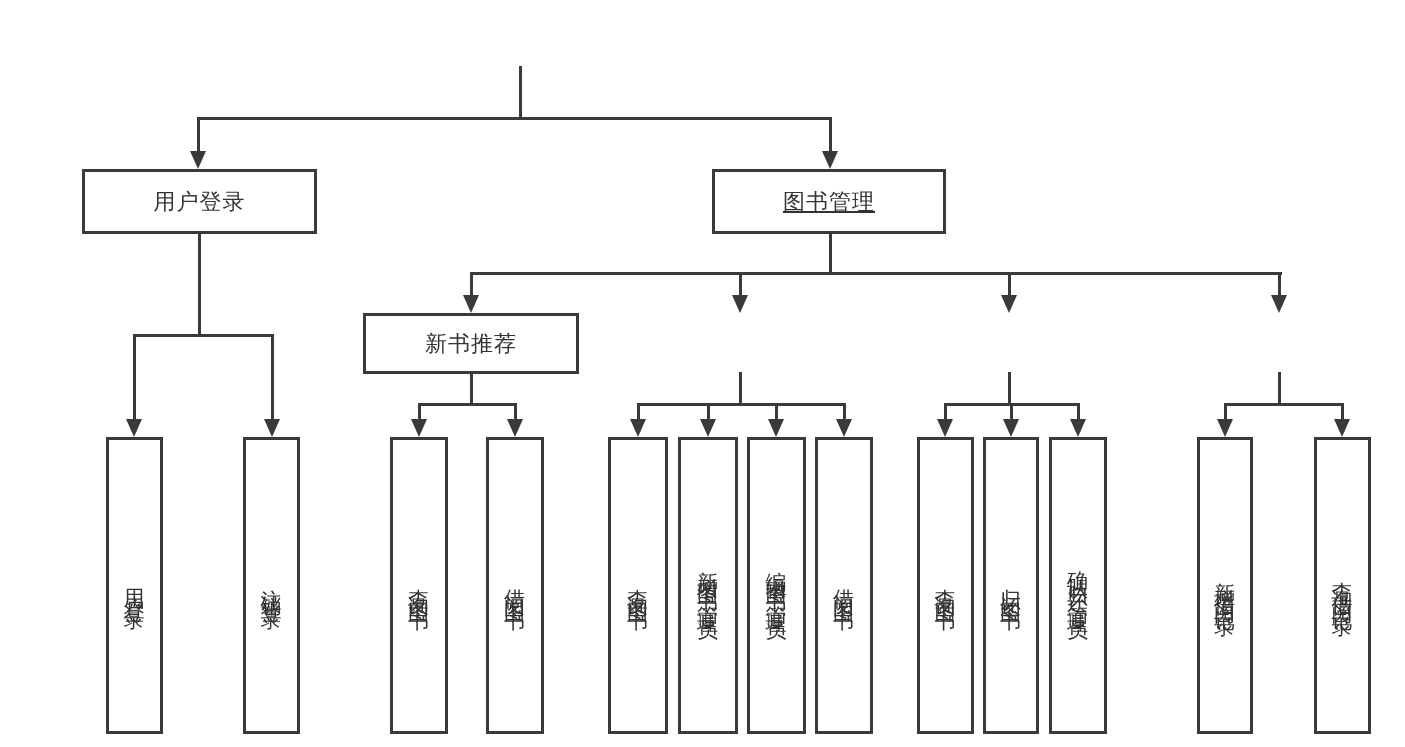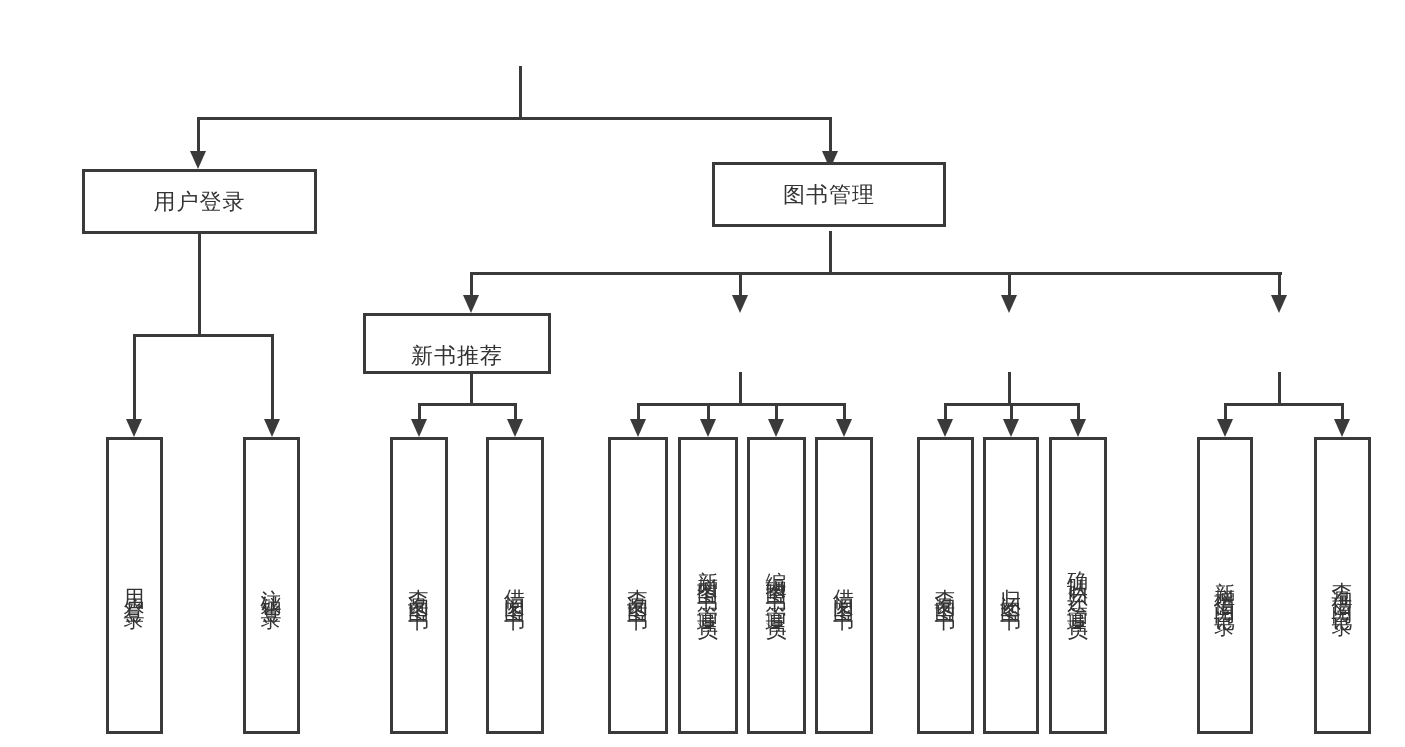--- a/index.html
+++ b/index.html
@@ -52,21 +52,21 @@
   <div class="hline" style="left:197px;top:117px;width:635px;"></div>
 
   <div class="vline" style="left:197px;top:117px;height:36px;"></div>
   <div class="arrowhead" style="left:190px;top:151px;"></div>
   <div class="vline" style="left:829px;top:117px;height:36px;"></div>
   <div class="arrowhead" style="left:822px;top:151px;"></div>
 
   <div class="box h" style="left:82px;top:169px;width:235px;height:65px;">
     <span>用户登录</span>
   </div>
-  <div class="box h" style="left:712px;top:162px;width:234px;height:65px;">
+  <div class="box h" style="left:712px;top:169px;width:234px;height:65px;text-decoration:underline;">
     <span>图书管理</span>
   </div>
 
   <div class="vline" style="left:198px;top:231px;height:104px;"></div>
   <div class="hline" style="left:133px;top:334px;width:141px;"></div>
   <div class="vline" style="left:133px;top:334px;height:86px;"></div>
   <div class="arrowhead" style="left:126px;top:419px;"></div>
   <div class="vline" style="left:271px;top:334px;height:86px;"></div>
   <div class="arrowhead" style="left:264px;top:419px;"></div>
 
@@ -75,21 +75,21 @@
 
   <div class="vline" style="left:470px;top:272px;height:25px;"></div>
   <div class="arrowhead" style="left:463px;top:295px;"></div>
   <div class="vline" style="left:739px;top:272px;height:25px;"></div>
   <div class="arrowhead" style="left:732px;top:295px;"></div>
   <div class="vline" style="left:1008px;top:272px;height:25px;"></div>
   <div class="arrowhead" style="left:1001px;top:295px;"></div>
   <div class="vline" style="left:1278px;top:272px;height:25px;"></div>
   <div class="arrowhead" style="left:1271px;top:295px;"></div>
 
-  <div class="box h" style="left:363px;top:313px;width:188px;height:61px;align-items:flex-end;">
+  <div class="box h" style="left:363px;top:313px;width:216px;height:61px;">
     <span>新书推荐</span>
   </div>
 
   <div class="vline" style="left:470px;top:372px;height:34px;"></div>
   <div class="hline" style="left:418px;top:403px;width:99px;"></div>
   <div class="vline" style="left:739px;top:372px;height:34px;"></div>
   <div class="hline" style="left:637px;top:403px;width:209px;"></div>
   <div class="vline" style="left:1008px;top:372px;height:34px;"></div>
   <div class="hline" style="left:944px;top:403px;width:136px;"></div>
   <div class="vline" style="left:1278px;top:372px;height:34px;"></div>

